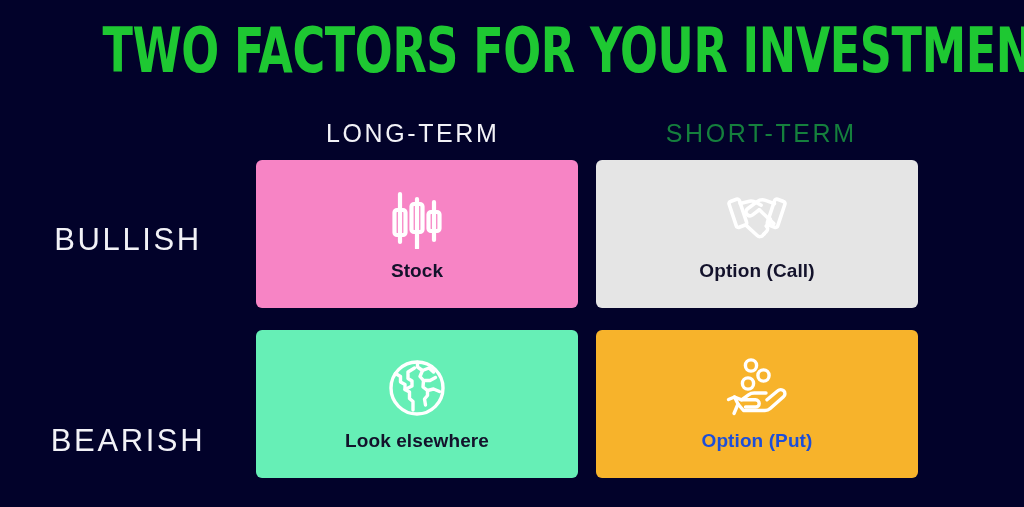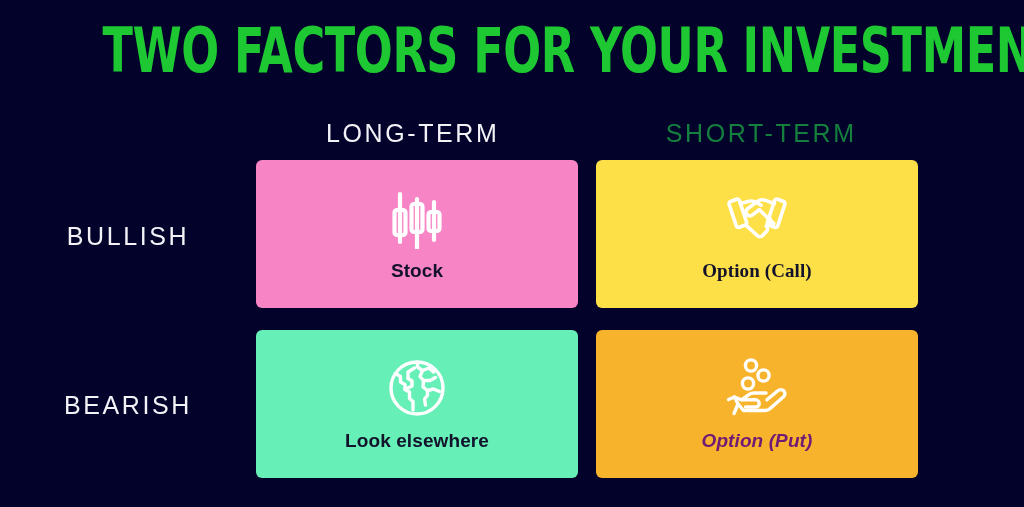--- a/index.html
+++ b/index.html
@@ -94,36 +94,36 @@
     text-align: center;
   }
 
   
   .row-label {
     position: absolute;
     left: 0;
     width: 256px;
     text-align: center;
     color: #f2f2f7;
-    font-size: 25px;
+    font-size: 31px;
     font-weight: 400;
     letter-spacing: 2.6px;
   }
   #row-label-bullish { top: 222px; }
   #row-label-bearish { top: 391px; }
 </style>
 </head>
 <body style="background: rgb(2, 2, 42);">
 
 <div id="page" style="background: rgb(2, 2, 42);">
 
   <div id="title" style="color: rgb(30, 200, 50);">TWO FACTORS FOR YOUR INVESTMENT</div>
 
   <div class="row-label" id="row-label-bullish" style="color: rgb(242, 242, 247);">BULLISH</div>
-  <div class="row-label" id="row-label-bearish" style="color: rgb(242, 242, 247);">BEARISH</div>
+  <div class="row-label" id="row-label-bearish" style="color: rgb(242, 242, 247); margin-top: 32px;">BEARISH</div>
 
   <div id="grid">
 
     <div class="col-headers">
       <div class="col-header" style="color: rgb(242, 242, 247);">LONG-TERM</div>
       <div class="col-header" style="color: #15803d;">SHORT-TERM</div>
     </div>
 
     <div class="card-row">
 
@@ -134,21 +134,21 @@
             <rect x="8.5" y="23" width="11" height="25" rx="2.5"></rect>
             <line x1="31" y1="12" x2="31" y2="61"></line>
             <rect x="25.5" y="17" width="11" height="28" rx="2.5"></rect>
             <line x1="48" y1="15" x2="48" y2="53"></line>
             <rect x="42.5" y="25" width="11" height="19" rx="2.5"></rect>
           </svg>
         </div>
         <div class="card-label" style="color: rgb(19, 18, 43);">Stock</div>
       </div>
 
-      <div class="card" id="card-option-call" style="background: #fde047; font-family: Liberation Serif, serif;">
+      <div class="card" id="card-option-call" style="background: #e5e5e5;">
         <div class="card-icon">
           <svg width="68" height="54" viewBox="0 0 68 54" fill="none" stroke="#ffffff" stroke-width="3.6" stroke-linecap="round" stroke-linejoin="round">
             <path d="M7.5 10.5 L13.5 8.2 A2.2 2.2 0 0 1 16.4 9.6 L23.6 31.2 A2.2 2.2 0 0 1 22.2 34 L16.2 36.3 A2.2 2.2 0 0 1 13.3 34.9 L6.1 13.3 A2.2 2.2 0 0 1 7.5 10.5 Z"></path>
             <path d="M60.5 10.5 L54.5 8.2 A2.2 2.2 0 0 0 51.6 9.6 L44.4 31.2 A2.2 2.2 0 0 0 45.8 34 L51.8 36.3 A2.2 2.2 0 0 0 54.7 34.9 L61.9 13.3 A2.2 2.2 0 0 0 60.5 10.5 Z"></path>
             <path d="M17.2 12.6 L26.5 10.2 C29.2 9.5 31.4 10.4 33.6 11.6 L38.2 14.2"></path>
             <path d="M51.4 12.6 L42.5 9.4 C39.5 8.3 36.6 8.8 34.2 10.6 L24.6 17.8 C22.6 19.3 22.4 21.9 24.2 23.6 C25.7 25.0 28.0 25.1 29.6 23.9 L36.3 18.8"></path>
             <path d="M36.3 18.8 L50.8 32.6"></path>
             <path d="M23.2 34.4 L34.2 44.5 C35.8 46.0 38.2 45.9 39.7 44.4 L41.0 43.0"></path>
             <path d="M41.0 43.0 L43.6 40.3 C45.0 38.8 44.9 36.5 43.4 35.1"></path>
             <path d="M43.4 35.1 L46.4 32.2 C47.9 30.7 47.9 28.3 46.4 26.9"></path>
@@ -181,19 +181,19 @@
           <svg width="66" height="62" viewBox="0 0 66 62" fill="none" stroke="#ffffff" stroke-width="3.4" stroke-linecap="round" stroke-linejoin="round">
             <circle cx="27.0" cy="8.5" r="5.6"></circle>
             <circle cx="39.5" cy="18.5" r="5.6"></circle>
             <circle cx="24.0" cy="26.5" r="5.6"></circle>
             <path d="M4.5 42.5 L10.5 40.0 L14.0 47.0 L10.0 56.5"></path>
             <path d="M10.5 40.0 L17.5 42.8 L31.5 42.8 C33.6 42.8 35.2 44.4 35.2 46.4 C35.2 48.4 33.6 50.0 31.5 50.0 L21.5 50.0"></path>
             <path d="M17.5 42.8 L24.5 37.8 C26.2 36.6 28.0 36.0 30.2 36.0 L42.0 36.0"></path>
             <path d="M14.0 47.0 L19.5 53.5 L41.0 53.5 C43.0 53.5 44.8 52.8 46.2 51.5 L59.5 39.8 C61.3 38.2 61.4 35.5 59.7 33.8 C58.1 32.2 55.5 32.2 53.8 33.7 L43.0 42.8"></path>
           </svg>
         </div>
-        <div class="card-label" style="color: #701a75; font-style: italic;">Option (Put)</div>
+        <div class="card-label" style="color: #1d4ed8;">Option (Put)</div>
       </div>
 
     </div>
 
   </div>
 </div>
 
 </body></html>

